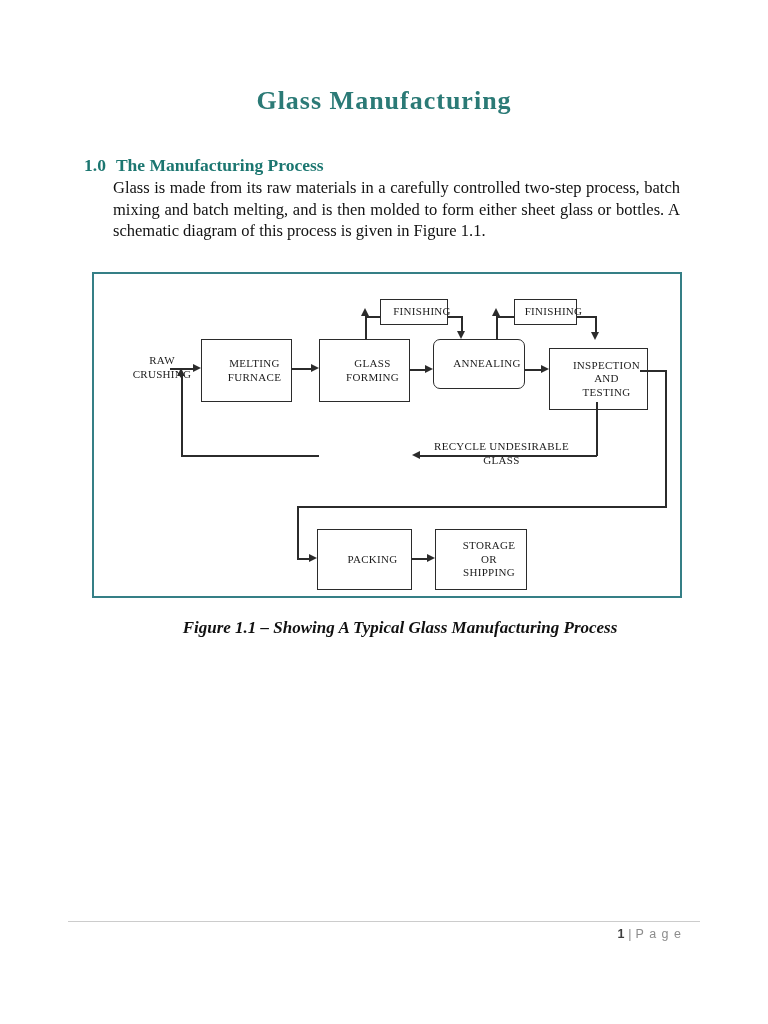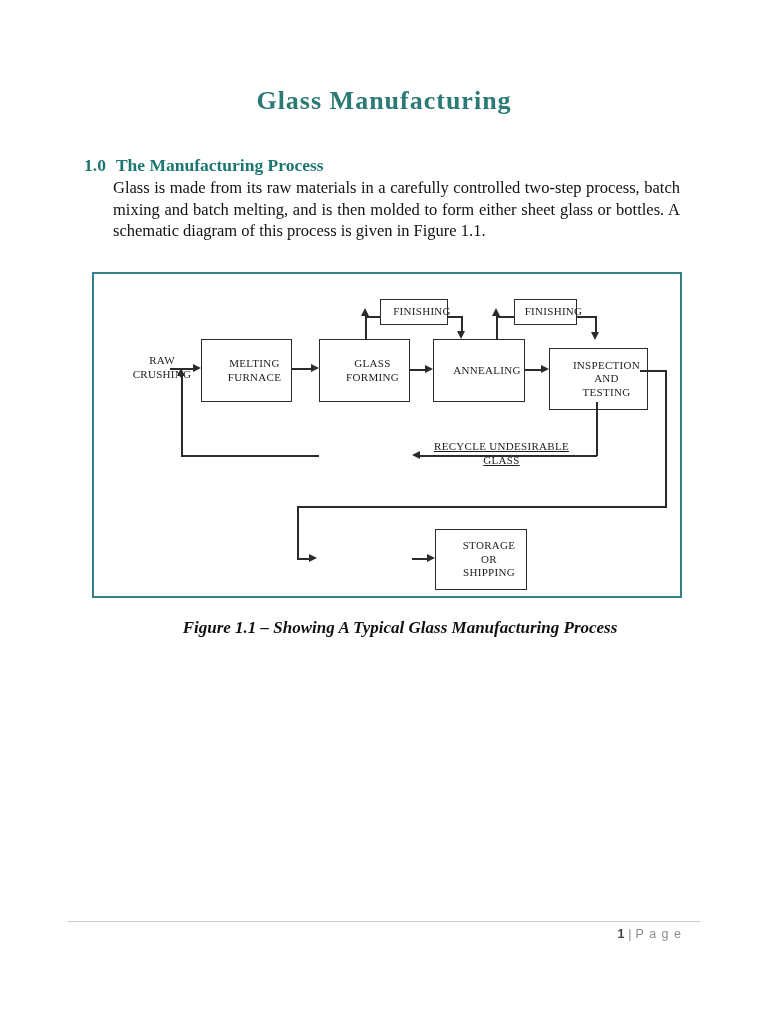--- a/index.html
+++ b/index.html
@@ -74,41 +74,44 @@
 CRUSHING</span>
     </div>
   <div class="node boxed" style="left:107px;top:65px;width:91px;height:63px;">
       <span class="node-label">MELTING
 FURNACE</span>
     </div>
   <div class="node boxed" style="left:225px;top:65px;width:91px;height:63px;">
       <span class="node-label">GLASS
 FORMING</span>
     </div>
-  <div class="node boxed" style="left:339px;top:65px;width:92px;height:63px;">
+  <div class="node boxed" style="left:339px;top:65px;width:92px;height:50px;border-radius:7px;">
       <span class="node-label">ANNEALING</span>
     </div>
   <div class="node boxed" style="left:455px;top:74px;width:99px;height:62px;">
       <span class="node-label">INSPECTION
 AND
 TESTING</span>
     </div>
   <div class="node boxed" style="left:286px;top:25px;width:68px;height:26px;">
       <span class="node-label">FINISHING</span>
     </div>
   <div class="node boxed" style="left:420px;top:25px;width:63px;height:26px;">
       <span class="node-label">FINISHING</span>
     </div>
+  <div class="node boxed" style="left:223px;top:255px;width:95px;height:61px;">
+      <span class="node-label">PACKING</span>
+    </div>
   <div class="node boxed" style="left:341px;top:255px;width:92px;height:61px;">
       <span class="node-label">STORAGE
 OR
 SHIPPING</span>
     </div>
 
-  <div class="flow-label" style="left:335px;top:166px;width:145px;text-decoration:underline;">RECYCLE UNDESIRABLE
+  <div class="flow-label" style="left:335px;top:166px;width:145px;">RECYCLE UNDESIRABLE
 GLASS</div>
 
   <div class="hline" style="left:76px;top:94px;width:26px;"></div>
   <div class="arr arr-right" style="left:99px;top:90px;"></div>
   <div class="hline" style="left:198px;top:94px;width:22px;"></div>
   <div class="arr arr-right" style="left:217px;top:90px;"></div>
   <div class="hline" style="left:316px;top:95px;width:17px;"></div>
   <div class="arr arr-right" style="left:331px;top:91px;"></div>
   <div class="hline" style="left:431px;top:95px;width:18px;"></div>
   <div class="arr arr-right" style="left:447px;top:91px;"></div>

